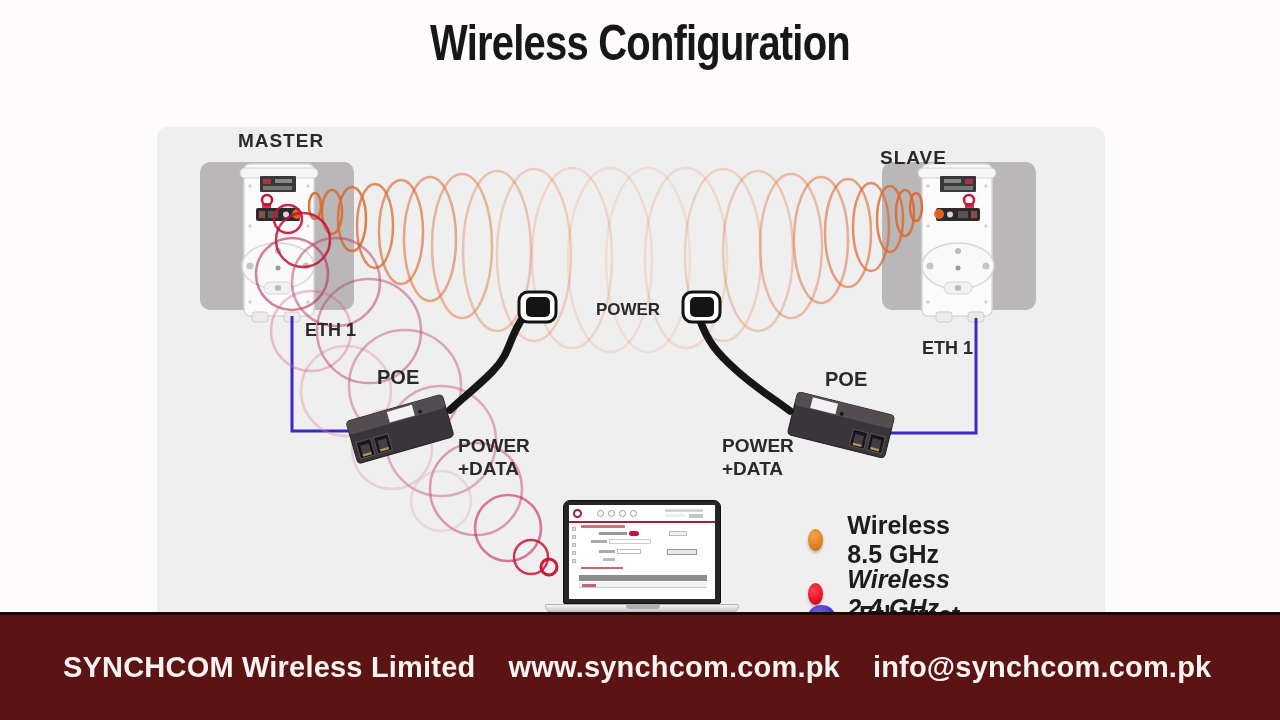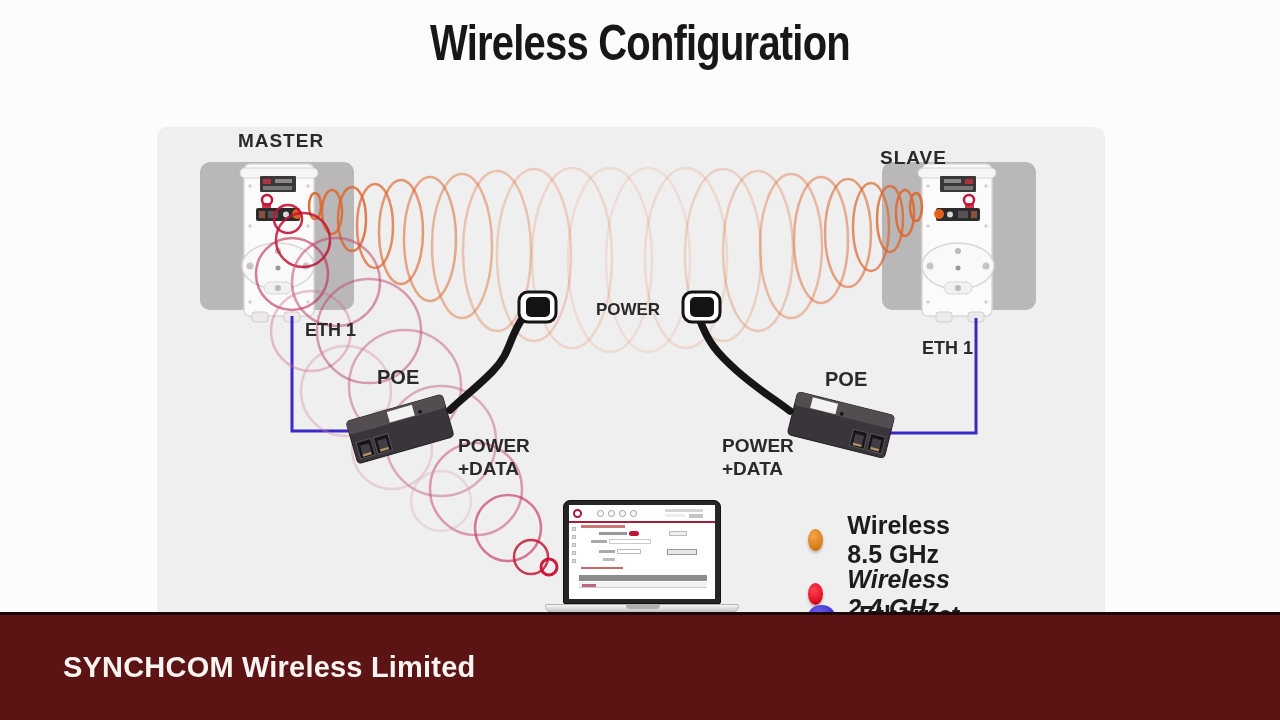--- a/index.html
+++ b/index.html
@@ -253,15 +253,17 @@
       <div class="legend-label">Wireless 2.4 GHz</div>
     </div>
     <div class="legend-row" style="top:96px;">
       <div class="legend-dot dot-blue"></div>
       <div class="legend-label">Ethernet</div>
     </div>
   </div>
 
   <div class="footer">
     <span>SYNCHCOM Wireless Limited</span>
+    <span>www.synchcom.com.pk</span>
+    <span>info@synchcom.com.pk</span>
   </div>
 
 </div>
 
 </body></html>

